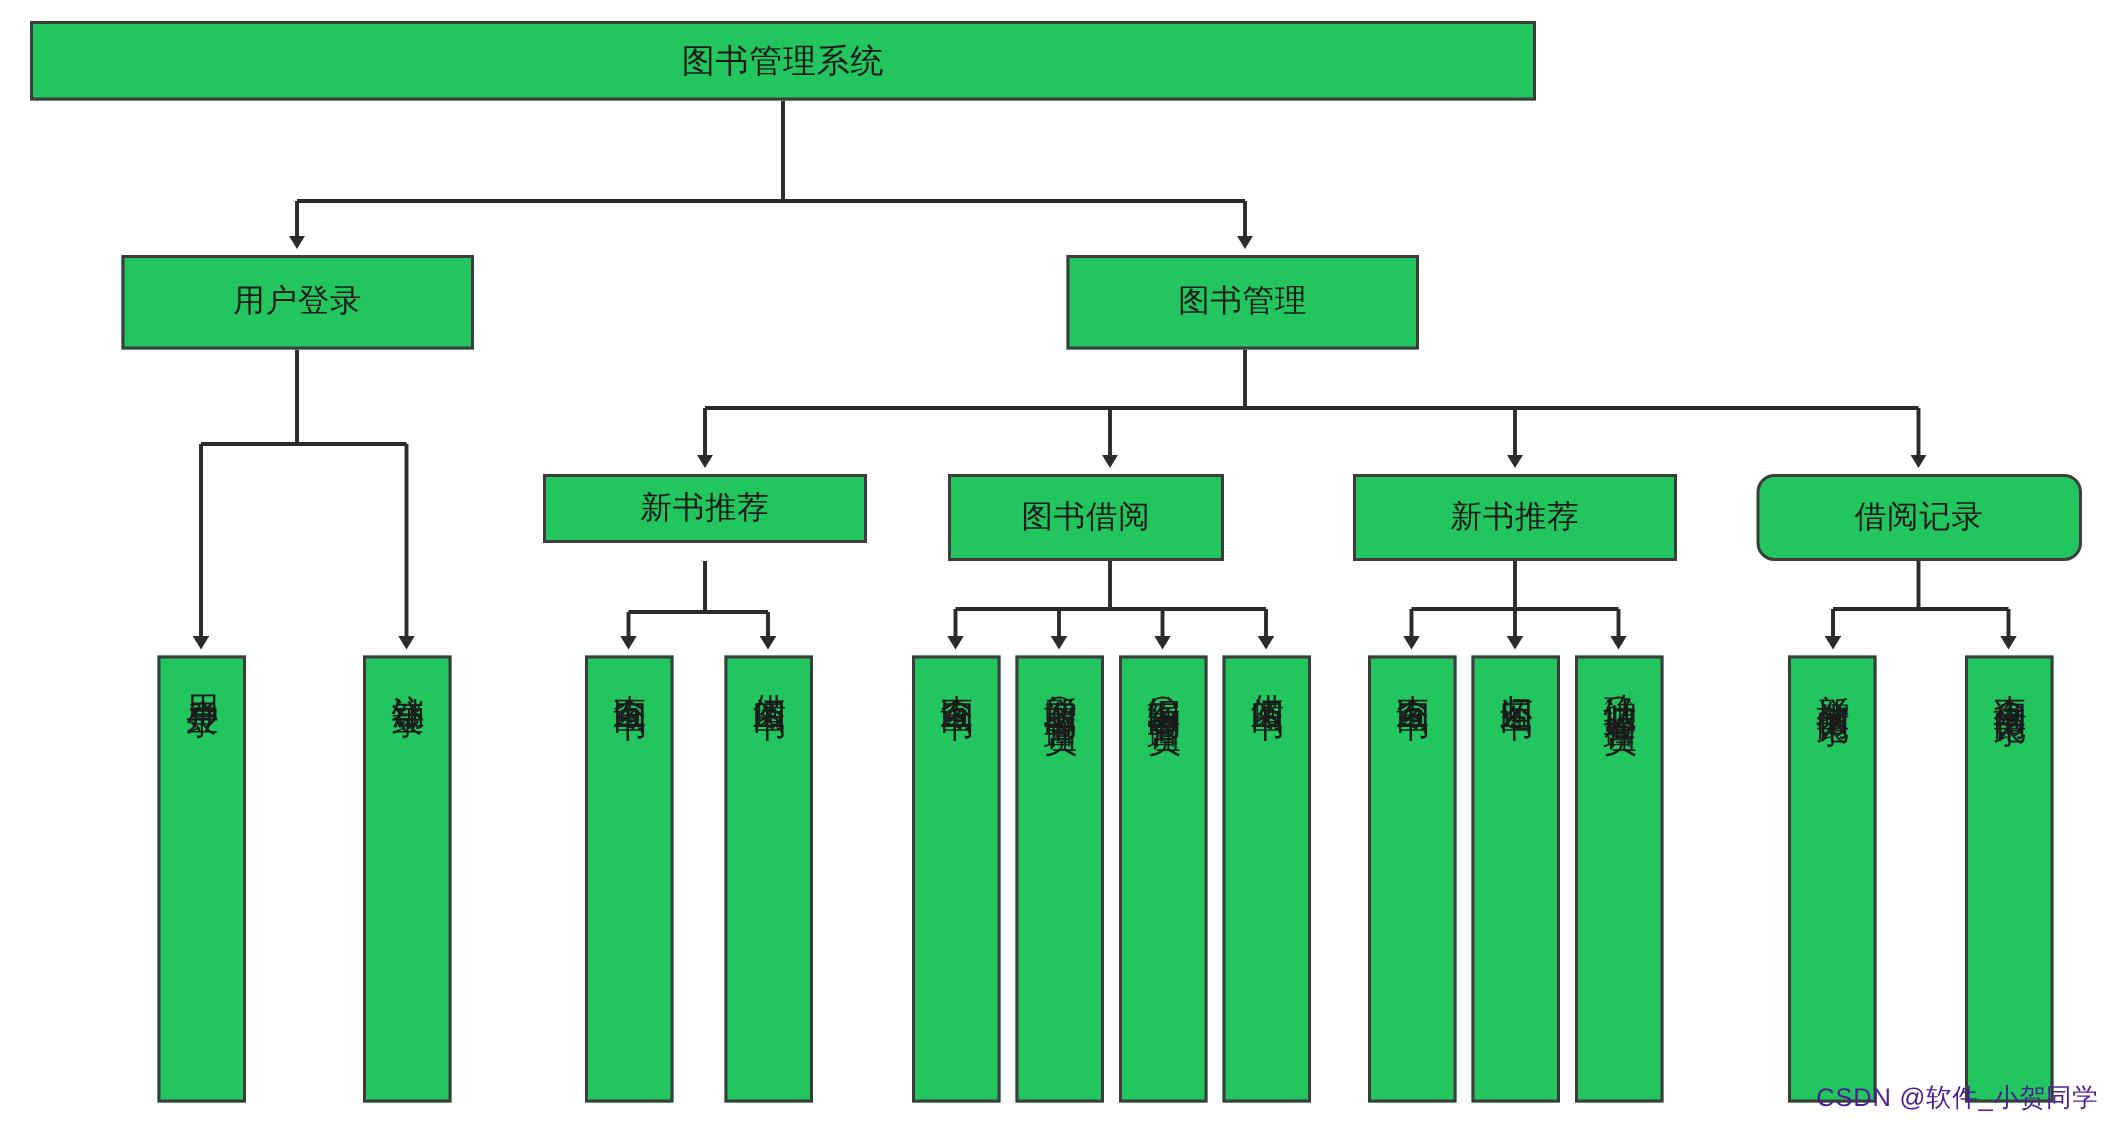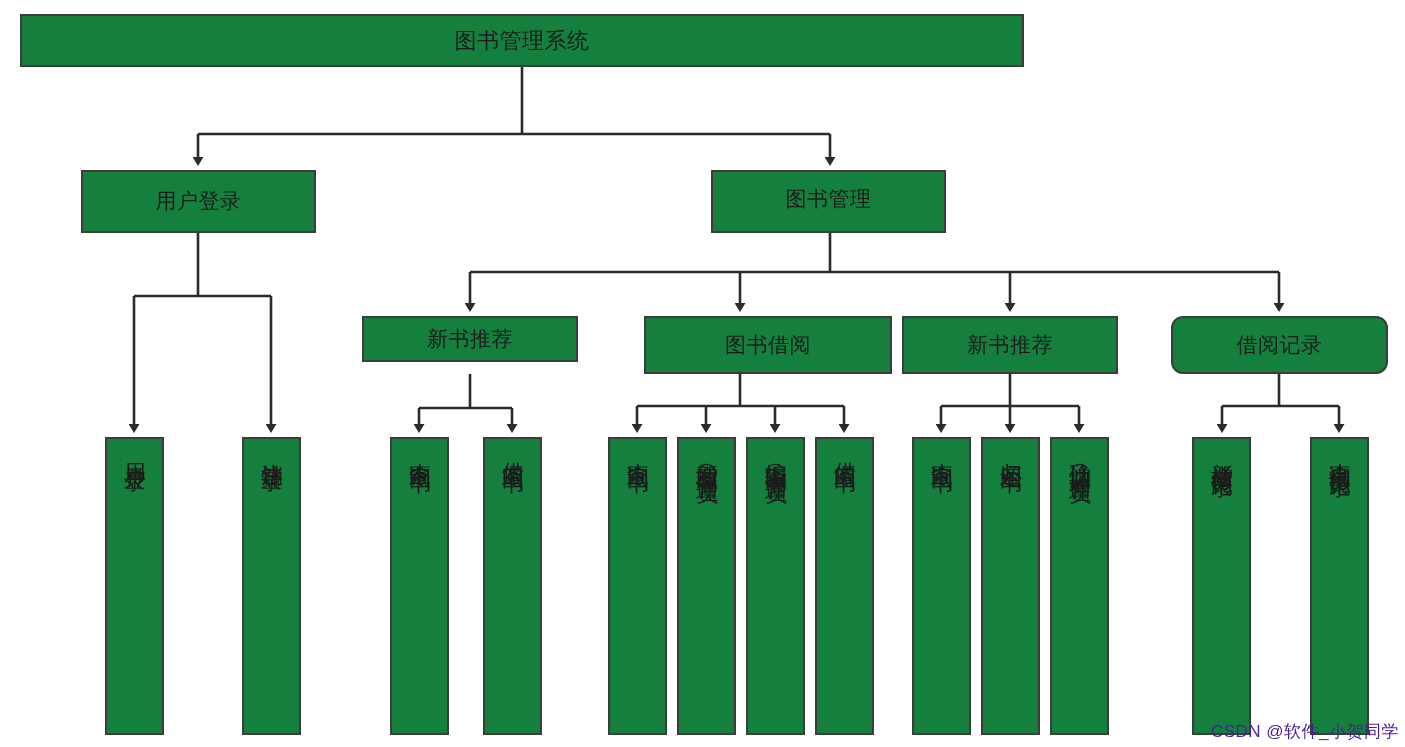--- a/index.html
+++ b/index.html
@@ -1,20 +1,20 @@
 <!DOCTYPE html>
 <html><head>
 <meta charset="utf-8">
 <style>
   html,body{margin:0;padding:0;background:#ffffff;}
   body{width:1405px;height:747px;font-family:"Liberation Sans","DejaVu Sans",sans-serif;}
   #stage{position:relative;width:1405px;height:747px;overflow:hidden;background:#fff;}
   svg#wires{position:absolute;left:0;top:0;width:1405px;height:747px;}
 
-  .node{position:absolute;box-sizing:border-box;background:#15803d;
+  .node{position:absolute;box-sizing:border-box;background:#22c55e;
         border:2px solid #3c3c3c;display:flex;align-items:center;justify-content:center;
         color:#1b1b1b;}
   .node .lbl{display:block;text-align:center;line-height:1.18;}
 
   
   .h .lbl{font-size:21px;letter-spacing:0.5px;white-space:nowrap;}
   .root .lbl{font-size:22px;}
 
   
   .leaf{align-items:flex-start;justify-content:center;padding-top:6px;}
@@ -85,28 +85,28 @@
     </g>
   </svg>
 
   <div class="node h root" style="left:20px;top:14px;width:1004px;height:53px;">
     <span class="lbl">图书管理系统</span>
   </div>
 
   <div class="node h" style="left:81px;top:170px;width:235px;height:63px;">
     <span class="lbl">用户登录</span>
   </div>
-  <div class="node h" style="left:711px;top:170px;width:235px;height:63px;font-family:Liberation Mono, monospace;">
+  <div class="node h" style="left:711px;top:170px;width:235px;height:63px;">
     <span class="lbl">图书管理</span>
   </div>
 
   <div class="node h" style="left:362px;top:316px;width:216px;height:46px;">
     <span class="lbl">新书推荐</span>
   </div>
-  <div class="node h" style="left:632px;top:316px;width:248px;height:58px;margin-left:12px;">
+  <div class="node h" style="left:632px;top:316px;width:184px;height:58px;">
     <span class="lbl">图书借阅</span>
   </div>
   <div class="node h" style="left:902px;top:316px;width:216px;height:58px;">
     <span class="lbl">新书推荐</span>
   </div>
   <div class="node h" style="left:1171px;top:316px;width:217px;height:58px;border-radius:12px;">
     <span class="lbl">借阅记录</span>
   </div>
 
   <div class="node leaf" style="left:105px;top:437px;width:59px;height:298px;">

